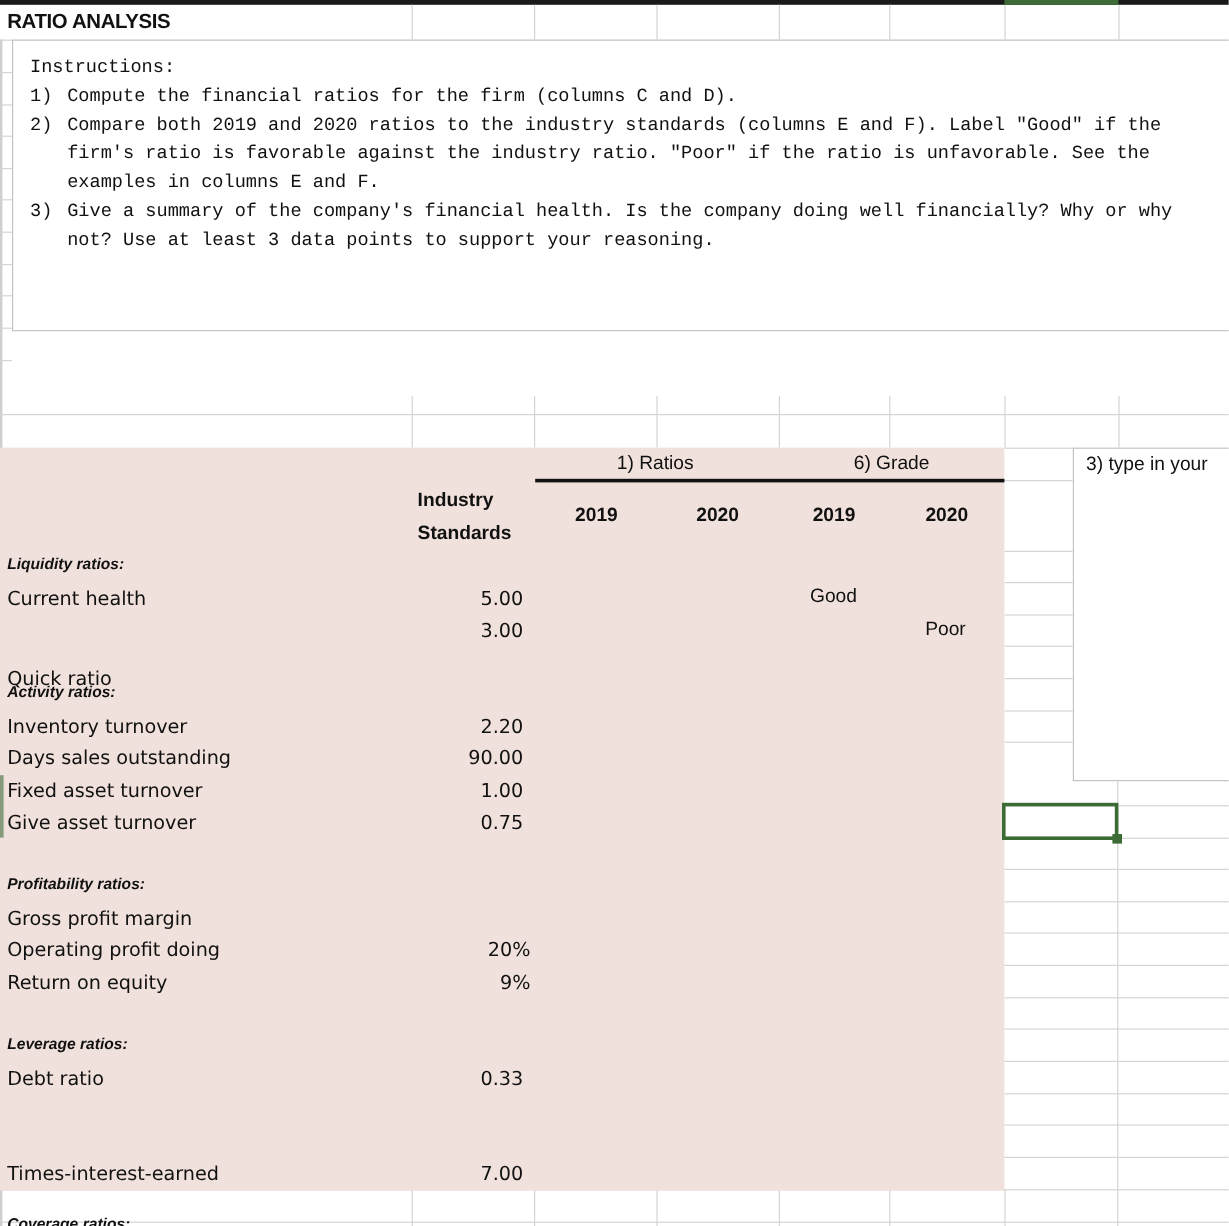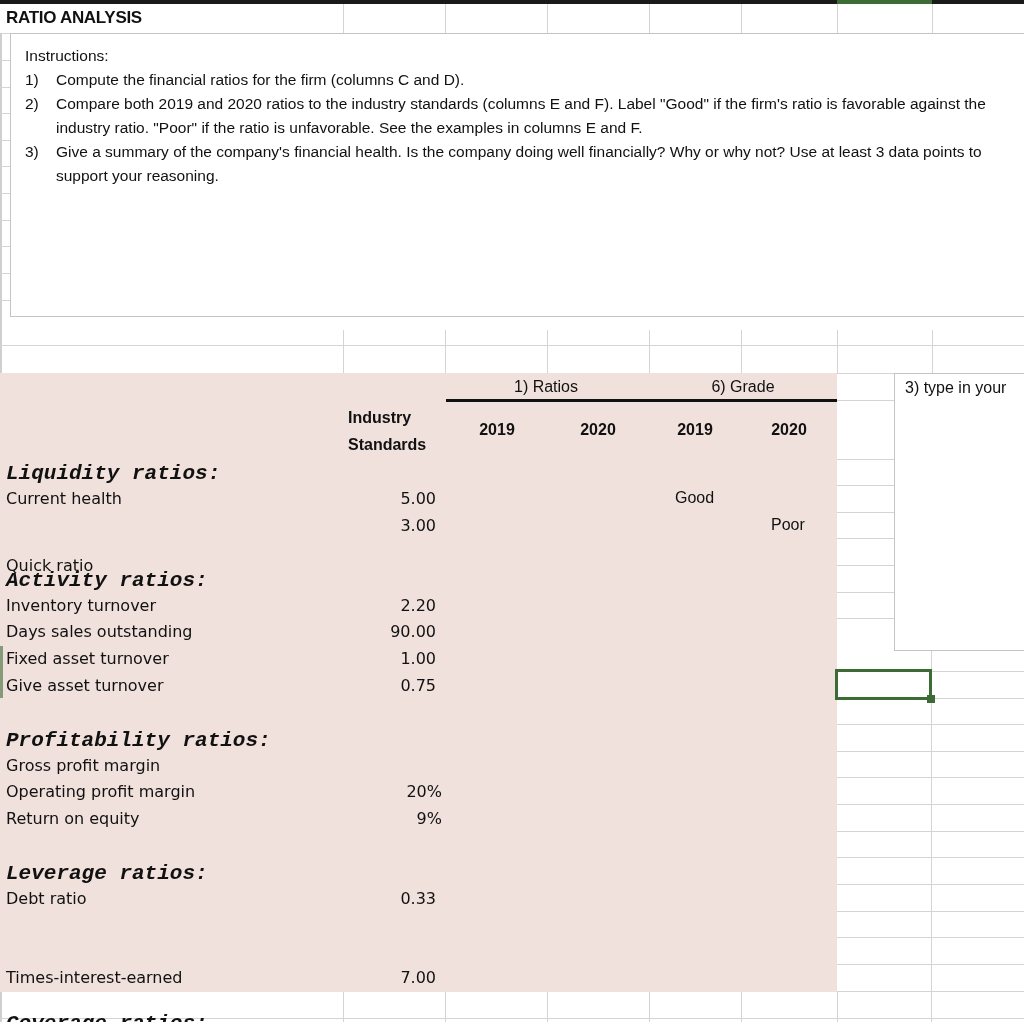--- a/index.html
+++ b/index.html
@@ -11,36 +11,36 @@
   }
   .topbar { position:absolute; left:0; top:0; width:1024px; height:4px; background:#1a1a1a; }
   .topbar-sel { position:absolute; left:837px; top:0; width:95px; height:4px; background:#3d6b35; }
   .grid-v { position:absolute; width:1px; background:#d4d4d4; }
   .grid-h { position:absolute; height:1px; background:#d4d4d4; }
   .title {
     position:absolute; left:6px; top:8px; font-weight:bold; font-size:17px;
     letter-spacing:-0.3px;
   }
   .instr-box {
-    position:absolute; left:10px; top:33px; width:1014px; height:284px;
-    background:#fff; border:1px solid #c4c4c4; border-right:none; box-sizing:border-box;
+    position:absolute; left:10px; top:33px; width:1014px; height:243px;
+    background:#fff; border:1px solid #c4c4c4; border-right:none; box-sizing:border-box;font-family:Liberation Mono, monospace;
   }
   .instr-text { position:absolute; left:14px; top:10px; width:990px; font-size:15.5px; line-height:24px; }
   .instr-heading { margin:0; }
   .instr-intro { margin-top:24px; }
   .instr-list { margin:0; padding:0; list-style:none; }
   .instr-list li { position:relative; padding-left:31px; }
   .instr-list .num { position:absolute; left:0; top:0; }
   .pink {
     position:absolute; left:0; top:373px; width:837px; height:619px; background:#f0e1dc;
   }
   .leftedge { position:absolute; left:0; top:33px; width:2px; height:989px; background:#cfcfcf; }
   .cell { position:absolute; font-size:16.5px; white-space:nowrap; }
   .label { font-family:"DejaVu Sans", sans-serif; font-size:16px; left:6px; }
-  .cat { font-family:Liberation Mono, monospace; font-weight:bold; font-style:italic; font-size:21px; left:6px; }
+  .cat { font-family:Liberation Sans, sans-serif; font-weight:bold; font-style:italic; font-size:13px; left:6px; }
   .val { font-family:"DejaVu Sans", sans-serif; font-size:16px; text-align:right; }
   .hdr { font-weight:bold; font-size:16px; text-align:center; }
   .group-hdr { font-size:16px; text-align:center; }
   .underline { position:absolute; left:446px; top:399px; width:391px; height:3px; background:#111; }
   .summary-box {
     position:absolute; left:894px; top:373px; width:130px; height:278px;
     background:#fff; border:1px solid #c4c4c4; border-right:none; box-sizing:border-box;
   }
   .summary-text { position:absolute; left:10px; top:5px; font-size:16px; white-space:nowrap; }
   .selected-cell {
@@ -168,21 +168,21 @@
 <div class="cell label" style="top:622px;">Days sales outstanding</div>
 <div class="cell val" style="top:622px;left:343px;width:93px;">90.00</div>
 <div class="cell label" style="top:649px;">Fixed asset turnover</div>
 <div class="cell val" style="top:649px;left:343px;width:93px;">1.00</div>
 <div class="cell label" style="top:676px;">Give asset turnover</div>
 <div class="cell val" style="top:676px;left:343px;width:93px;">0.75</div>
 <div class="sel-left"></div>
 
 <div class="cell cat" style="top:729px;">Profitability ratios:</div>
 <div class="cell label" style="top:756px;">Gross profit margin</div>
-<div class="cell label" style="top:782px;">Operating profit margin</div>
+<div class="cell label" style="top:782px;">Operating profit doing</div>
 <div class="cell val" style="top:782px;left:343px;width:99px;">20%</div>
 <div class="cell label" style="top:809px;">Return on equity</div>
 <div class="cell val" style="top:809px;left:343px;width:99px;">9%</div>
 
 <div class="cell cat" style="top:862px;">Leverage ratios:</div>
 <div class="cell label" style="top:889px;">Debt ratio</div>
 <div class="cell val" style="top:889px;left:343px;width:93px;">0.33</div>
 
 <div class="cell cat" style="top:980px;margin-top:32px;">Coverage ratios:</div>
 <div class="cell label" style="top:968px;">Times-interest-earned</div>

